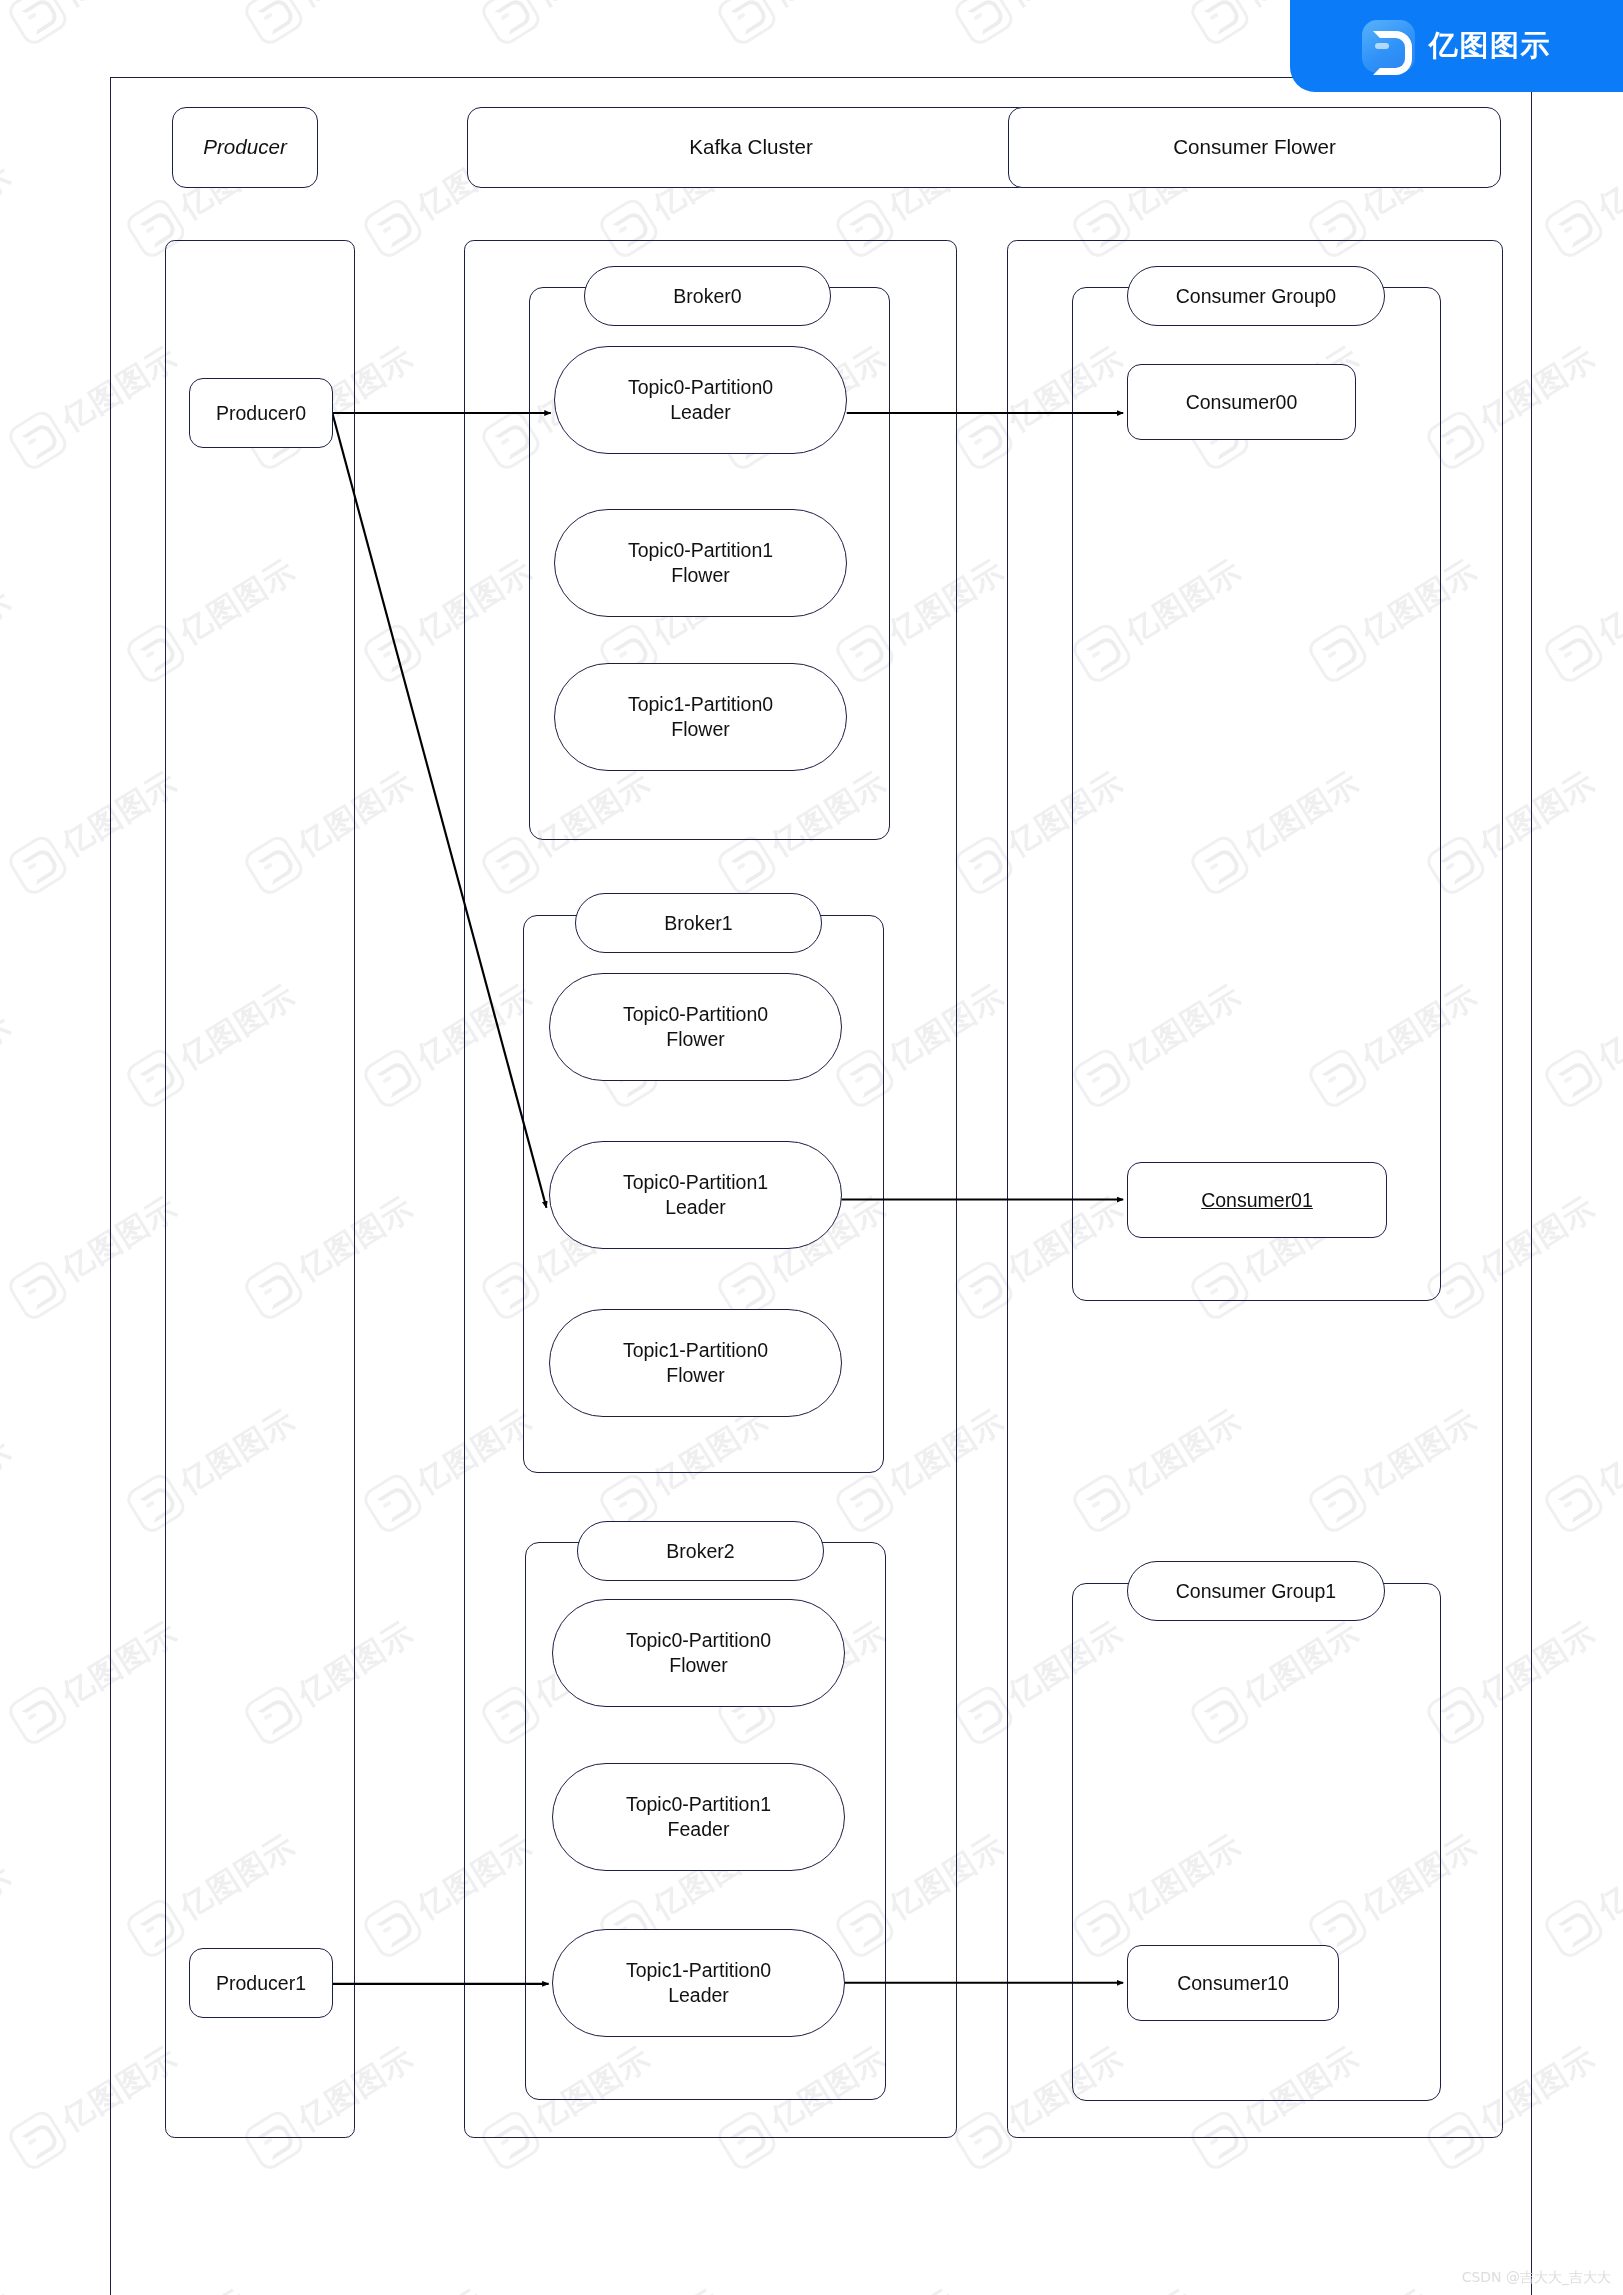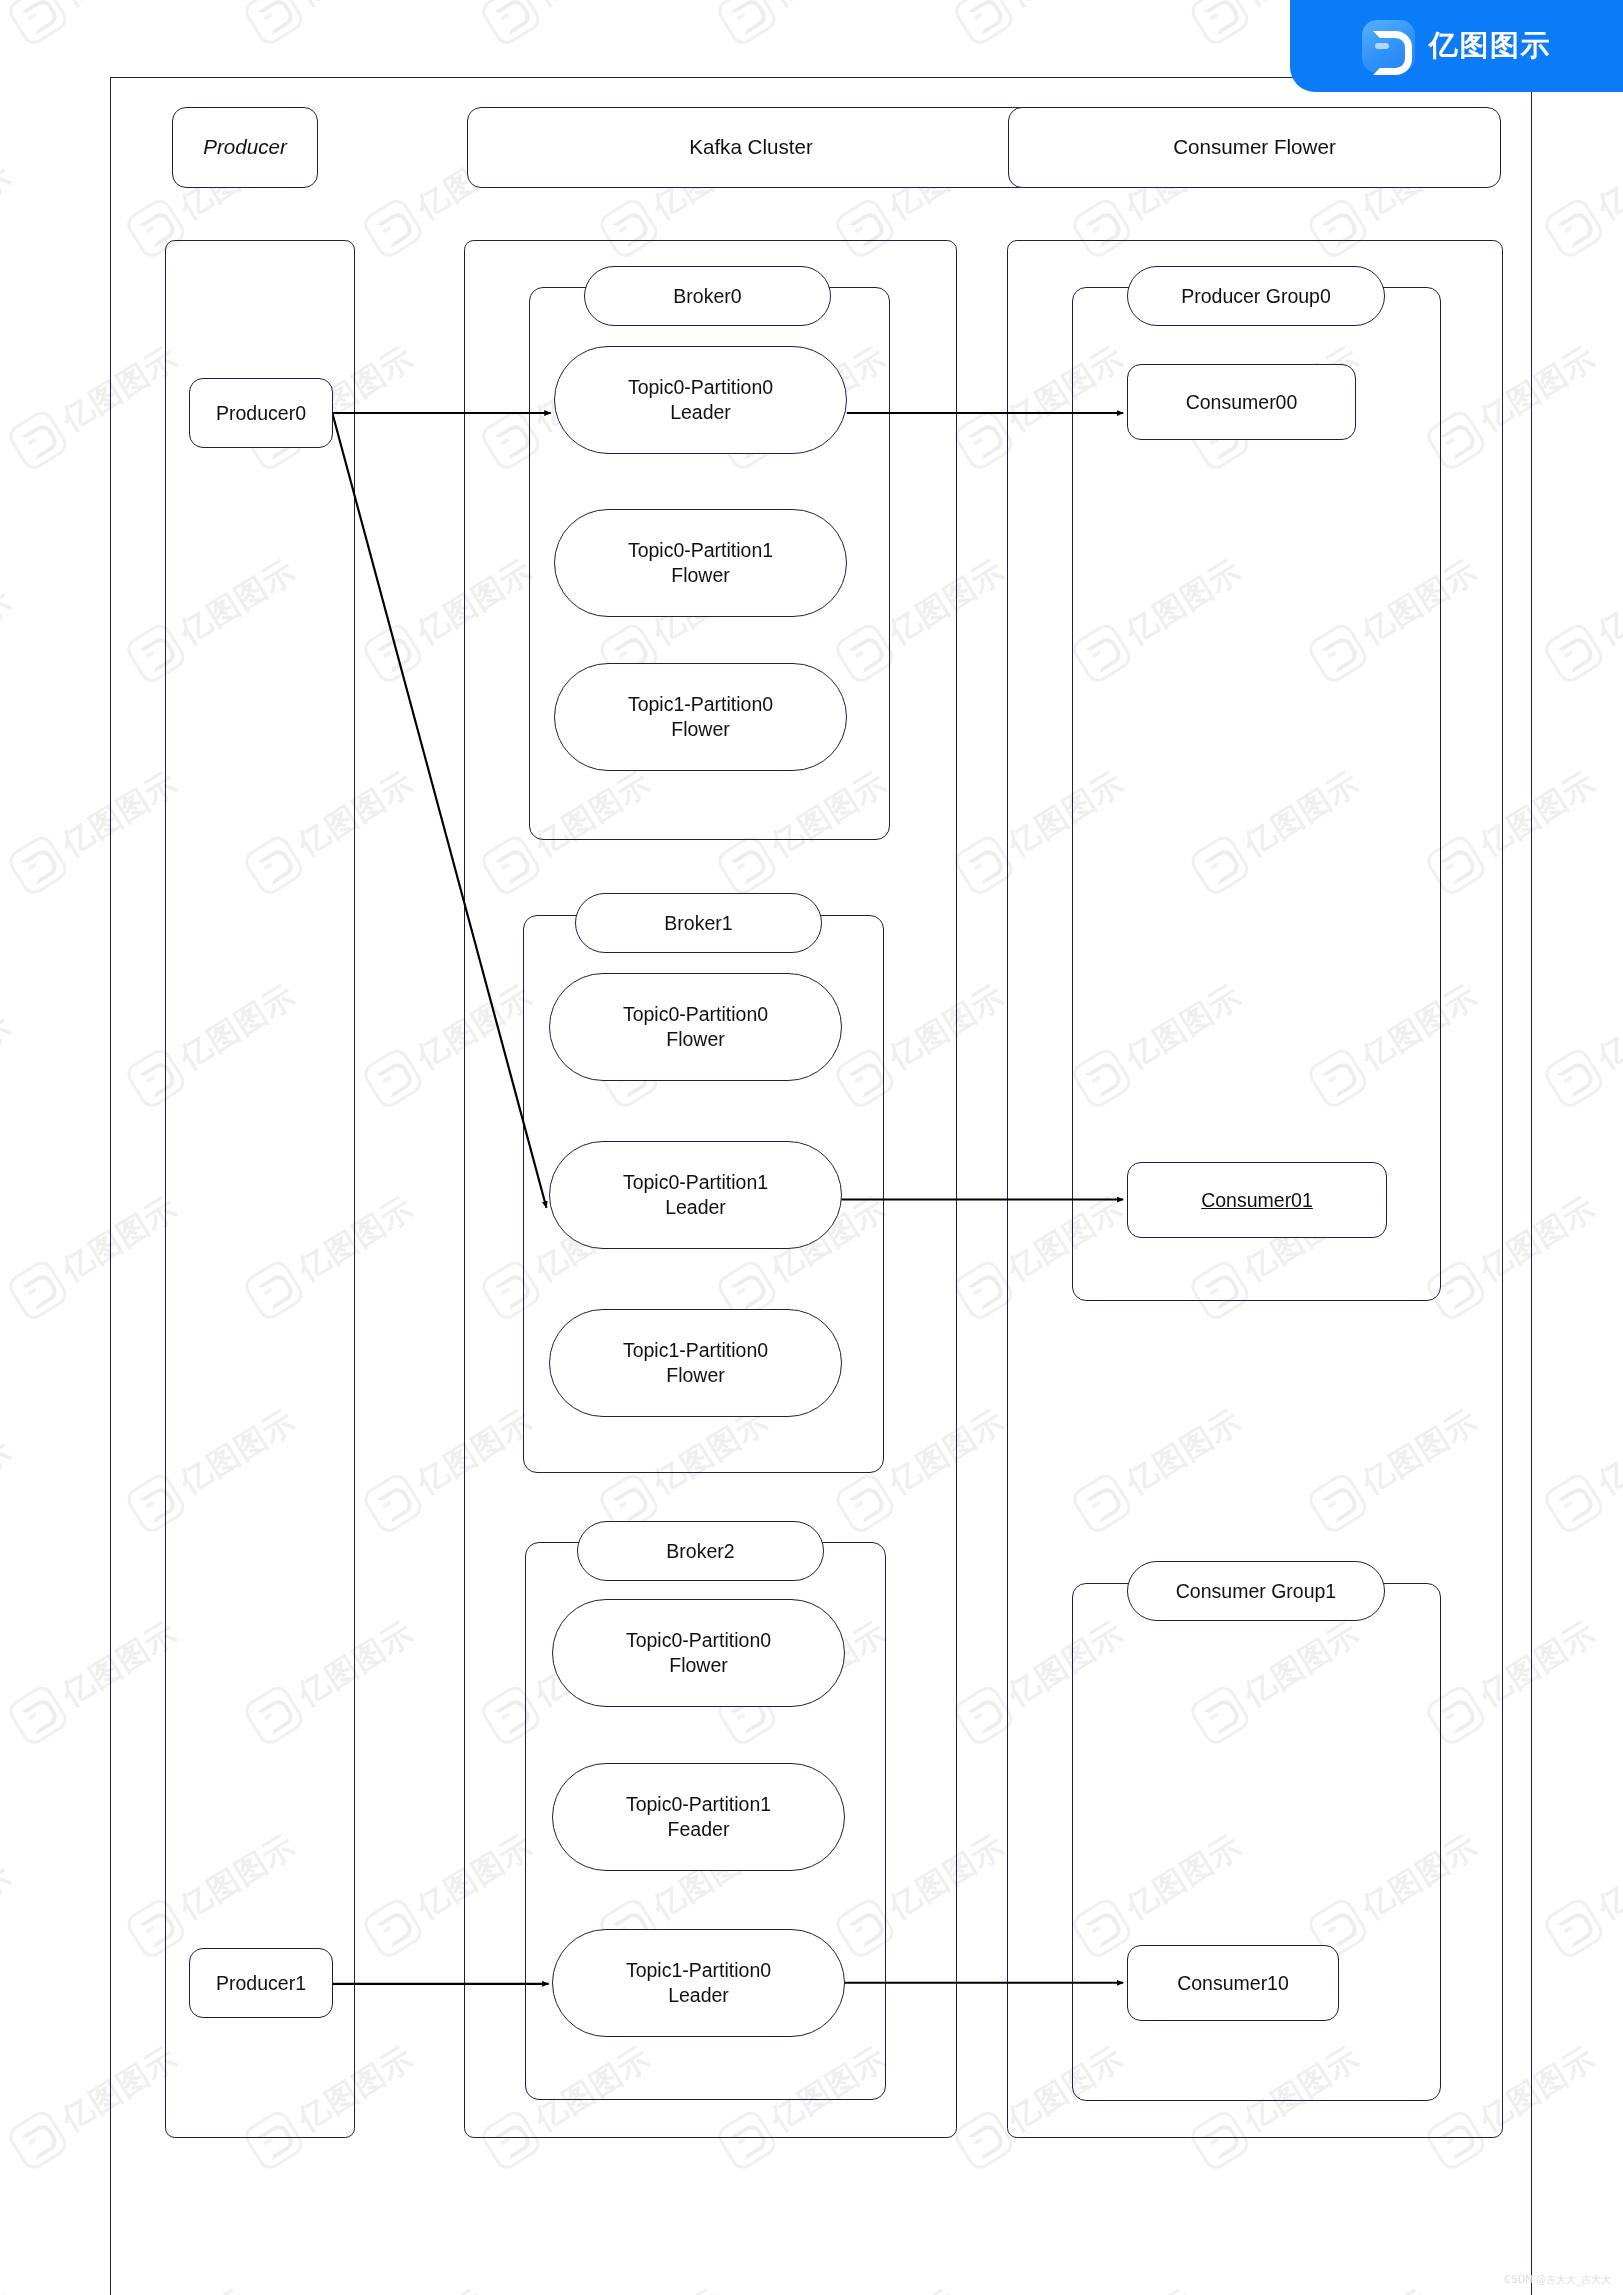--- a/index.html
+++ b/index.html
@@ -149,21 +149,21 @@
     color: #ffffff;
     letter-spacing: 1.6px;
     font-family: "DejaVu Sans", sans-serif;
   }
 
   
   #csdn-watermark {
     position: absolute;
     right: 12px;
     bottom: 7.6px;
-    font-size: 10px;
+    font-size: 14px;
     color: #dddddd;
     z-index: 20;
     font-family: "DejaVu Sans", sans-serif;
     white-space: nowrap;
   }
   .fs-36 { font-size: 19.5px; }
   .fs-38 { font-size: 20.6px; }
 </style>
 </head>
 <body>
@@ -564,21 +564,21 @@
   <div class="node stadium fs-36" style="left:552px; top:1599px; width:293px; height:108px;"><span>Topic0-Partition0
 Flower</span></div>
 
   <div class="node stadium fs-36" style="left:552px; top:1763px; width:293px; height:108px;"><span>Topic0-Partition1
 Feader</span></div>
 
   <div class="node stadium fs-36" style="left:552px; top:1929px; width:293px; height:108px;"><span>Topic1-Partition0
 Leader</span></div>
 
   <div class="frame round" style="left:1072px; top:287px; width:369px; height:1014px;"></div>
-  <div class="node stadium fs-36" style="left:1127px; top:266px; width:258px; height:60px;">Producer Group0</div>
+  <div class="node stadium fs-36" style="left:1127px; top:266px; width:258px; height:60px;">Consumer Group0</div>
 
   <div class="node rounded-rect fs-36" style="left:1127px; top:364px; width:229px; height:76px;">Consumer00</div>
 
   <div class="node rounded-rect fs-36" style="left:1127px; top:1162px; width:260px; height:76px;text-decoration:underline;">Consumer01</div>
 
   <div class="frame round" style="left:1072px; top:1583px; width:369px; height:518px;"></div>
   <div class="node stadium fs-36" style="left:1127px; top:1561px; width:258px; height:60px;">Consumer Group1</div>
 
   <div class="node rounded-rect fs-36" style="left:1127px; top:1945px; width:212px; height:76px;">Consumer10</div>
 

